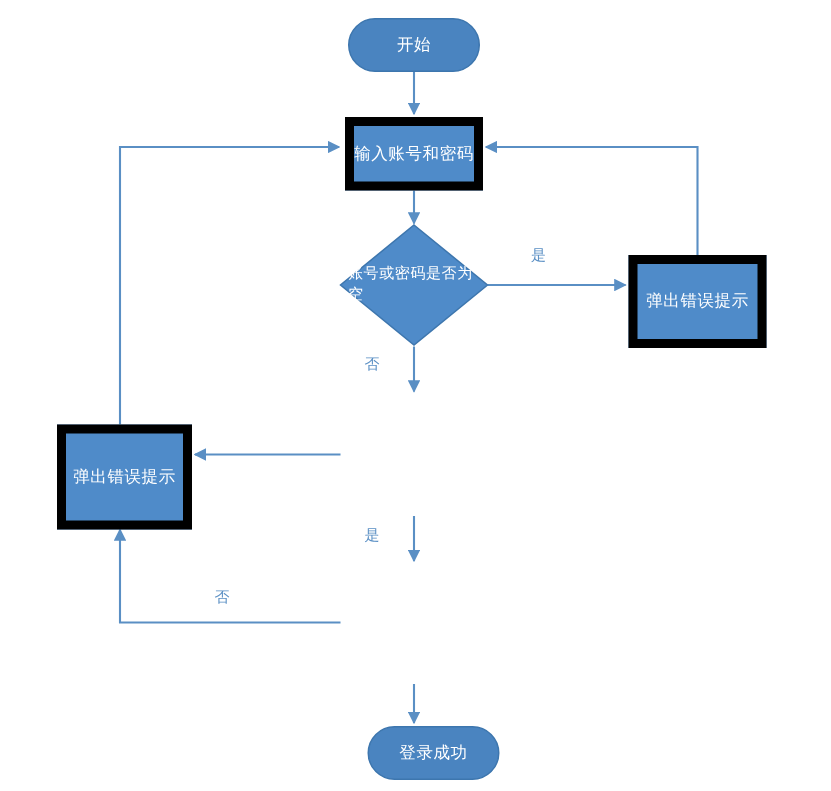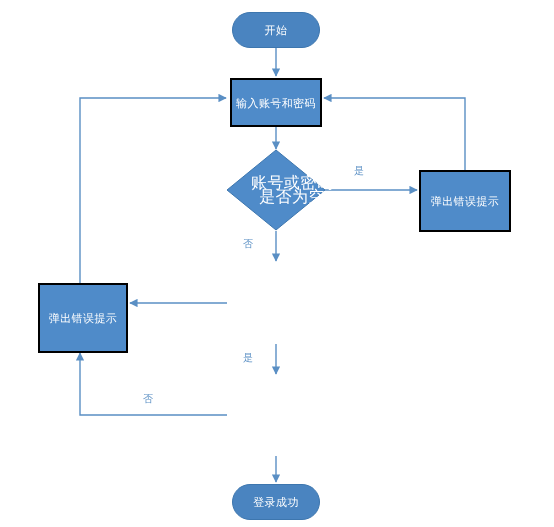--- a/index.html
+++ b/index.html
@@ -34,42 +34,41 @@
     letter-spacing: 0.4px;
     z-index: 3;
   }
   .terminal {
     background: #4a84c0;
     border: 1px solid #3d76ae;
     border-radius: 20px;
   }
   .process {
     background: #4f8bc9;
-    border: 2px solid #000000;
+    border: 6px solid #000000;
   }
   .decision-wrap {
     position: absolute;
     z-index: 3;
   }
   .decision-wrap svg {
     position: absolute;
     left: 0; top: 0;
     overflow: visible;
   }
   .decision-label {
     position: absolute;
-    left: 16px; top: 0;
+    left: 0; top: 0;
     width: 100%;
     height: 100%;
     display: flex;
     align-items: center;
     justify-content: center;
-    text-align: center;
     color: #ffffff;
-    font-size: 16px;
+    font-size: 10px;
     line-height: 14px;
     letter-spacing: 0.4px;
     padding: 0 6px;
     box-sizing: border-box;
   }
   .edge-label {
     position: absolute;
     color: #5a8fc4;
     font-size: 10px;
     line-height: 12px;
@@ -128,21 +127,21 @@
   <div class="node process" style="left:419px; top:170px; width:92px; height:62px;">
     <span>弹出错误提示</span>
   </div>
 
 
   <div class="node process" style="left:38px; top:283px; width:90px; height:70px;">
     <span>弹出错误提示</span>
   </div>
 
 
-  <div class="node terminal" style="left:232px; top:484px; width:88px; height:36px;">
+  <div class="node terminal" style="left:245px; top:484px; width:88px; height:36px;">
     <span>登录成功</span>
   </div>
 
   <div class="edge-label" style="left:354px; top:165px;">是</div>
 
   <div class="edge-label" style="left:243px; top:238px;">否</div>
 
   <div class="edge-label" style="left:243px; top:352px;">是</div>
 
   <div class="edge-label" style="left:143px; top:393px;">否</div>

